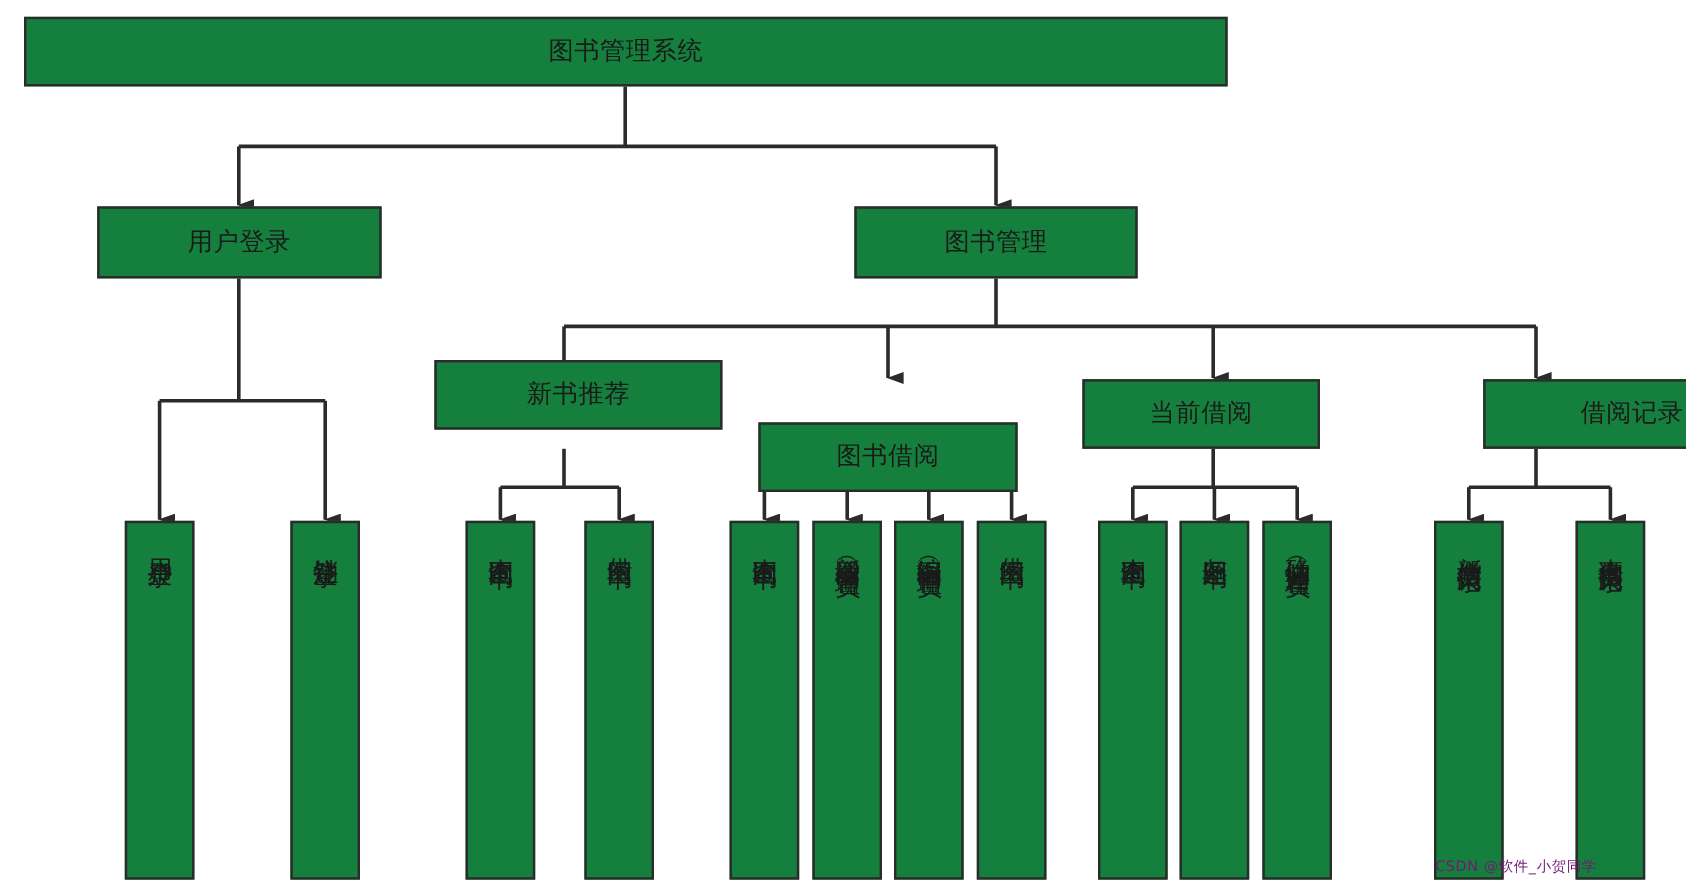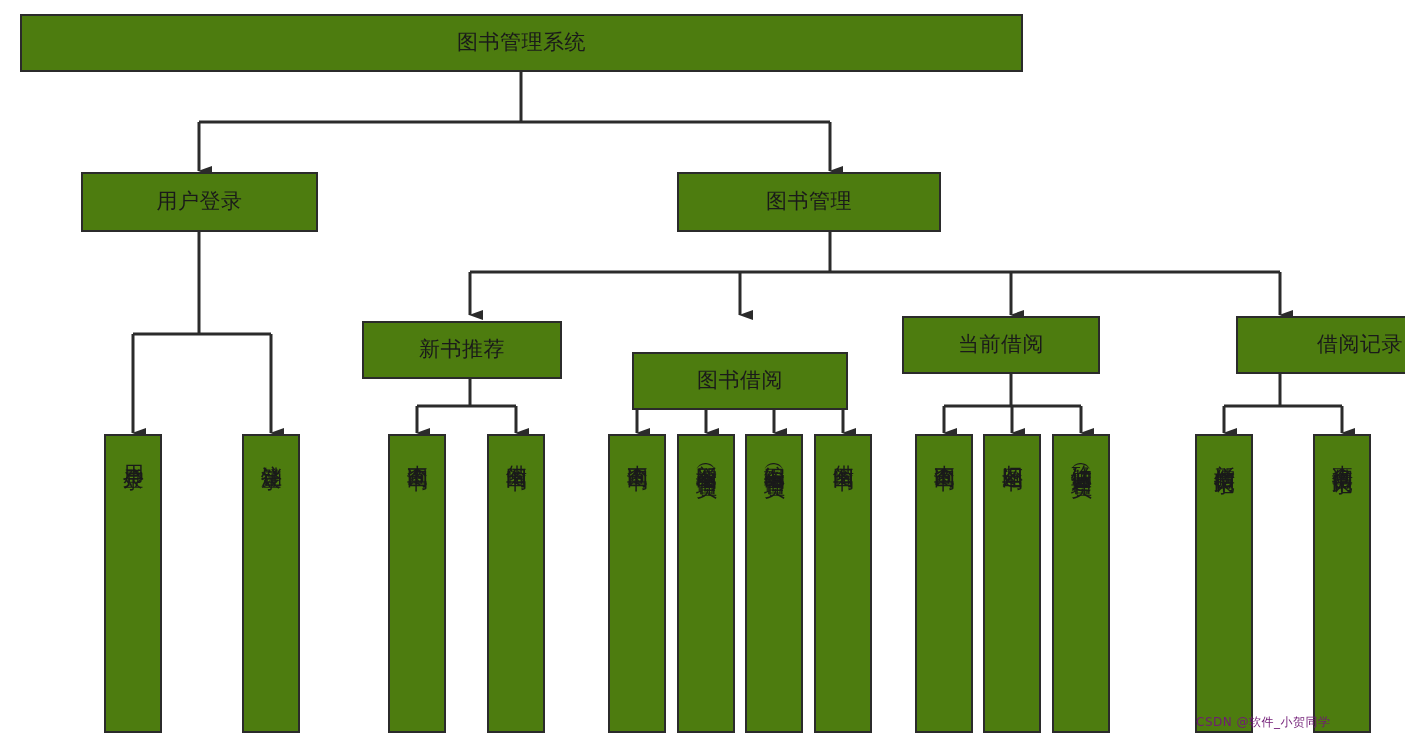--- a/index.html
+++ b/index.html
@@ -22,21 +22,21 @@
     position: absolute;
     left: 0;
     top: 0;
     width: 1405px;
     height: 747px;
   }
   .node {
     position: absolute;
     box-sizing: border-box;
     border: 2px solid #2b2b2b;
-    background: #4d7c0f;
+    background: #15803d;
     display: flex;
     align-items: center;
     justify-content: center;
     color: #1a1a1a;
     z-index: 2;
   }
   .node .label {
     display: block;
     text-align: center;
     line-height: 1.32;
@@ -120,26 +120,26 @@
   </svg>
 
   <div class="node root horizontal" id="node-root" style="left: 20px; top: 14px; width: 1003px; height: 58px;">
     <span class="label">图书管理系统</span>
   </div>
 
   <div id="level1-nodes">
       <div class="node horizontal" style="left: 81px; top: 172px; width: 237px; height: 60px;">
         <span class="label">用户登录</span>
       </div>
-      <div class="node horizontal" style="left: 677px; top: 172px; width: 264px; height: 60px;">
+      <div class="node horizontal" style="left: 712px; top: 172px; width: 236px; height: 60px;">
         <span class="label">图书管理</span>
       </div>
     </div>
   <div id="level2-nodes">
-      <div class="node horizontal" style="left: 362px; top: 321px; width: 200px; height: 58px;">
+      <div class="node horizontal" style="left: 362px; top: 300px; width: 240px; height: 58px;">
         <span class="label">新书推荐</span>
       </div>
       <div class="node horizontal" style="left: 632px; top: 316px; width: 216px; height: 58px; margin-top: 36px;">
         <span class="label">图书借阅</span>
       </div>
       <div class="node horizontal" style="left: 902px; top: 316px; width: 198px; height: 58px;">
         <span class="label">当前借阅</span>
       </div>
       <div class="node horizontal" style="left: 1236px; top: 316px; width: 248px; height: 58px;">
         <span class="label">借阅记录</span>

